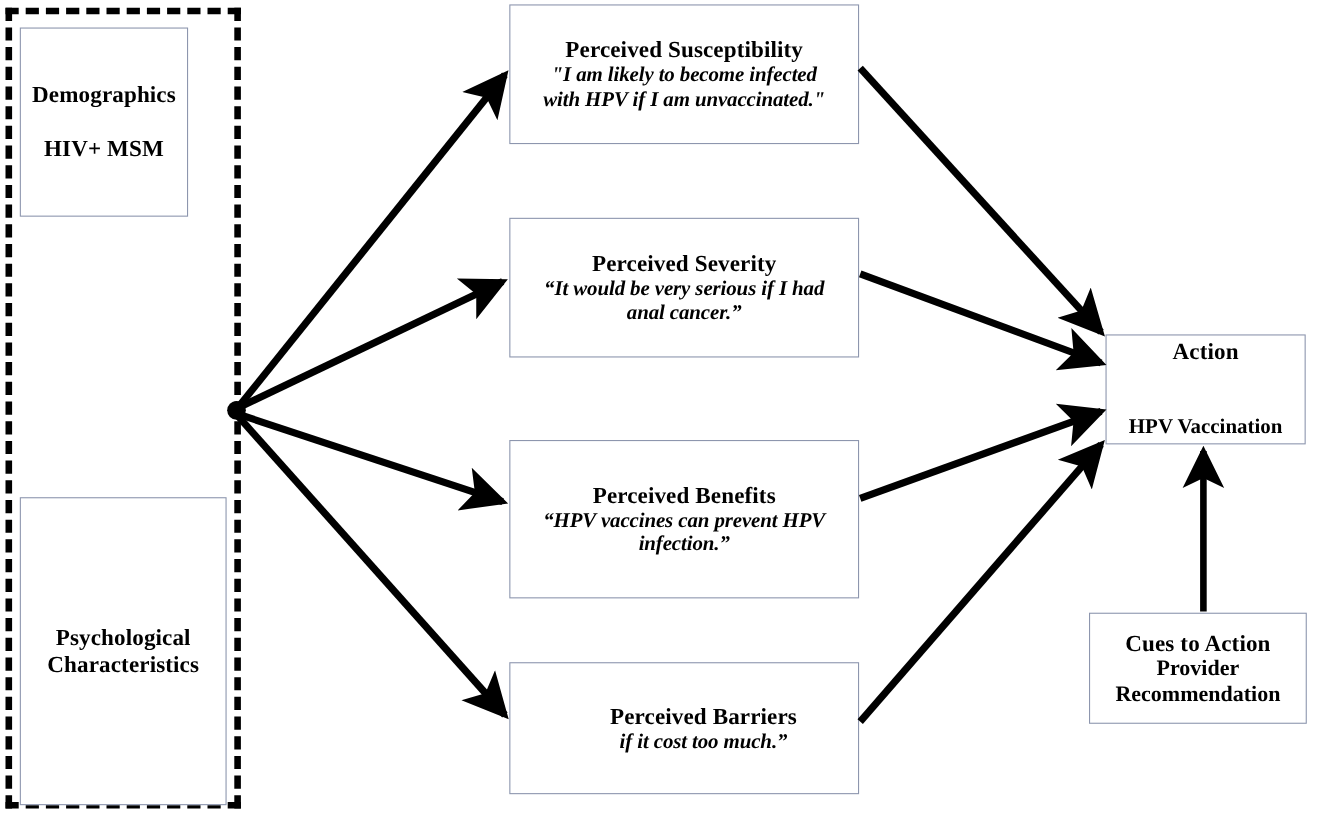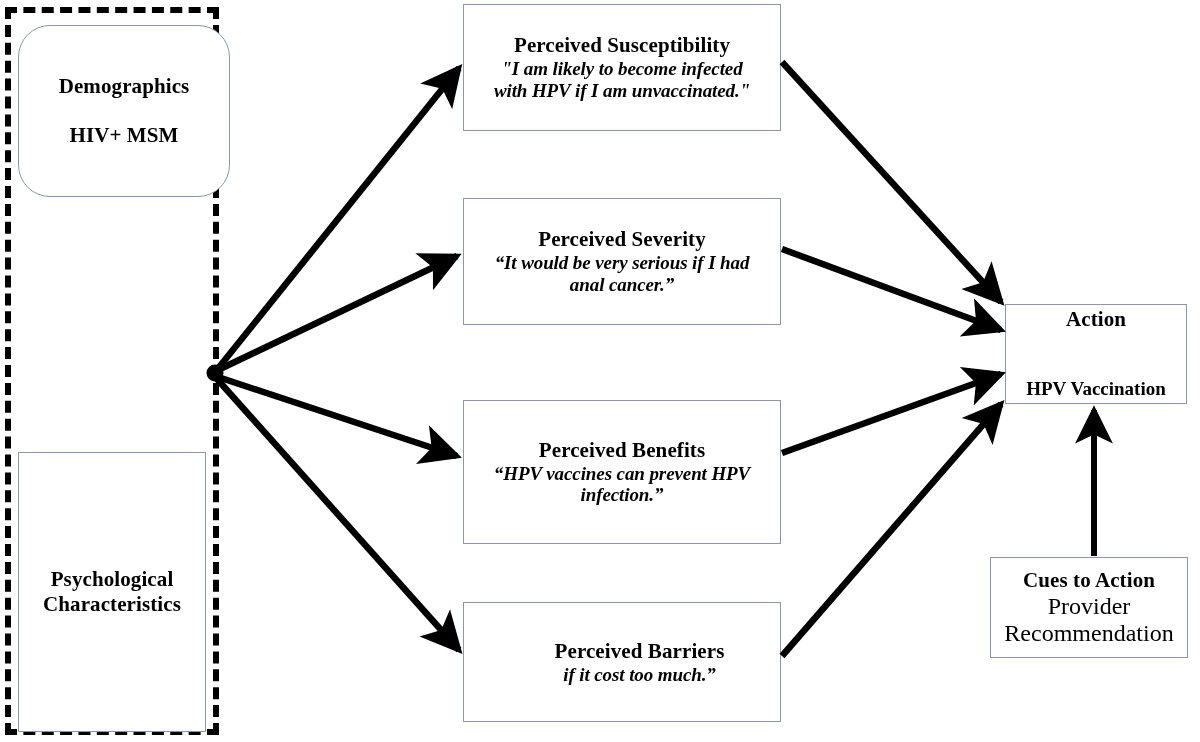--- a/index.html
+++ b/index.html
@@ -42,38 +42,38 @@
     letter-spacing:-.1px;
     padding:0 6px;
   }
 
   .sub-bold{
     font-weight:bold;
     font-size:19px;
     line-height:1.2;
   }
   .sub-plain{
-    font-weight:normal;
-    font-size:24px;
+    font-weight:bold;
+    font-size:20px;
     line-height:1.12;
   }
 
   .gap-line{height:24px;}
 
   svg.links{position:absolute;left:0;top:0;width:1200px;height:742px;overflow:visible;}
   .lk{stroke:#000;fill:none;stroke-linecap:butt;}
 </style>
 </head>
 <body>
 
 <div id="stage">
 
   <div class="dashed-group" style="left:5px; top:7px; width:214px; height:728px;"></div>
 
-  <div class="node" style="left:18px; top:25px; width:212px; height:172px;border-radius:32px;">
+  <div class="node" style="left:18px; top:25px; width:153px; height:172px;">
     <div class="title wrap">Demographics</div>
     <div class="gap-line"></div>
     <div class="title wrap">HIV+ MSM</div>
   </div>
 
   <div class="node" style="left:18px; top:452px; width:188px; height:280px;">
     <div class="title wrap">Psychological</div>
     <div class="title wrap">Characteristics</div>
   </div>
 

